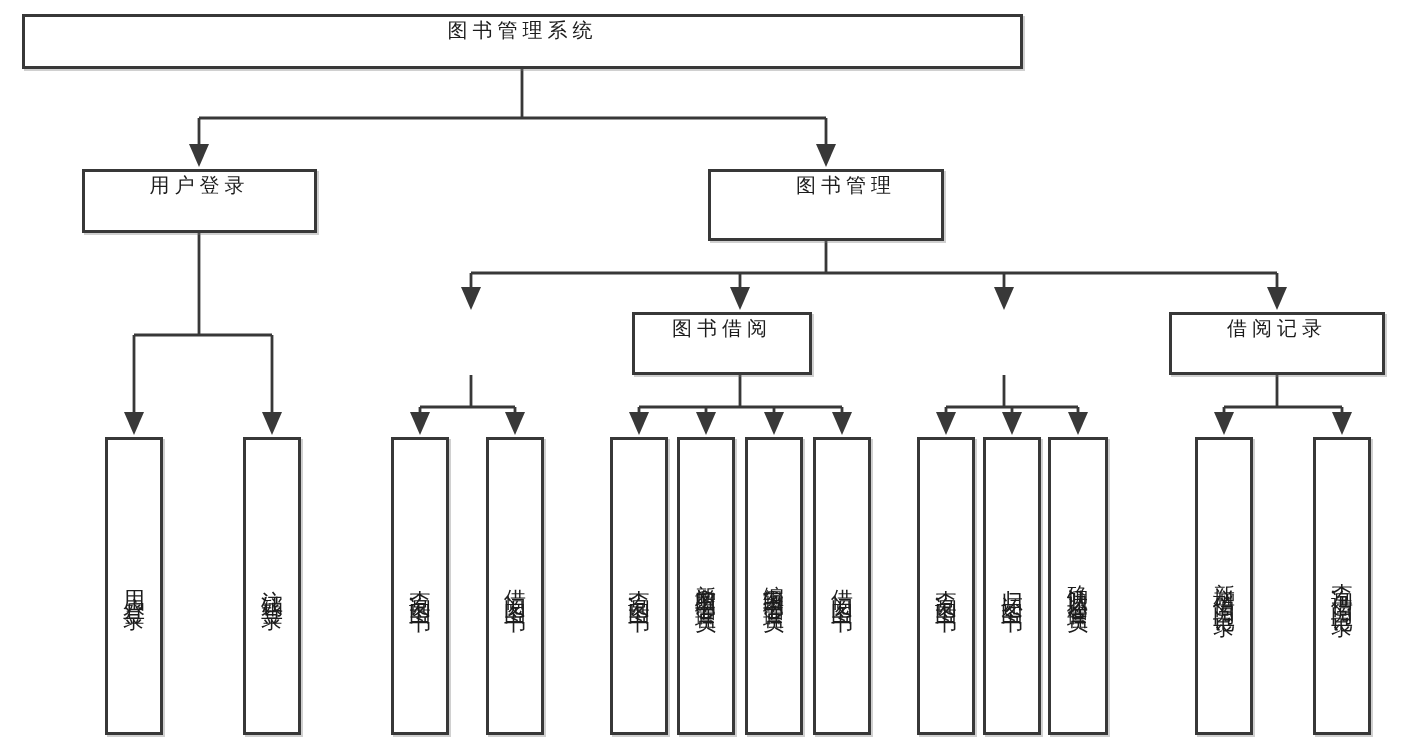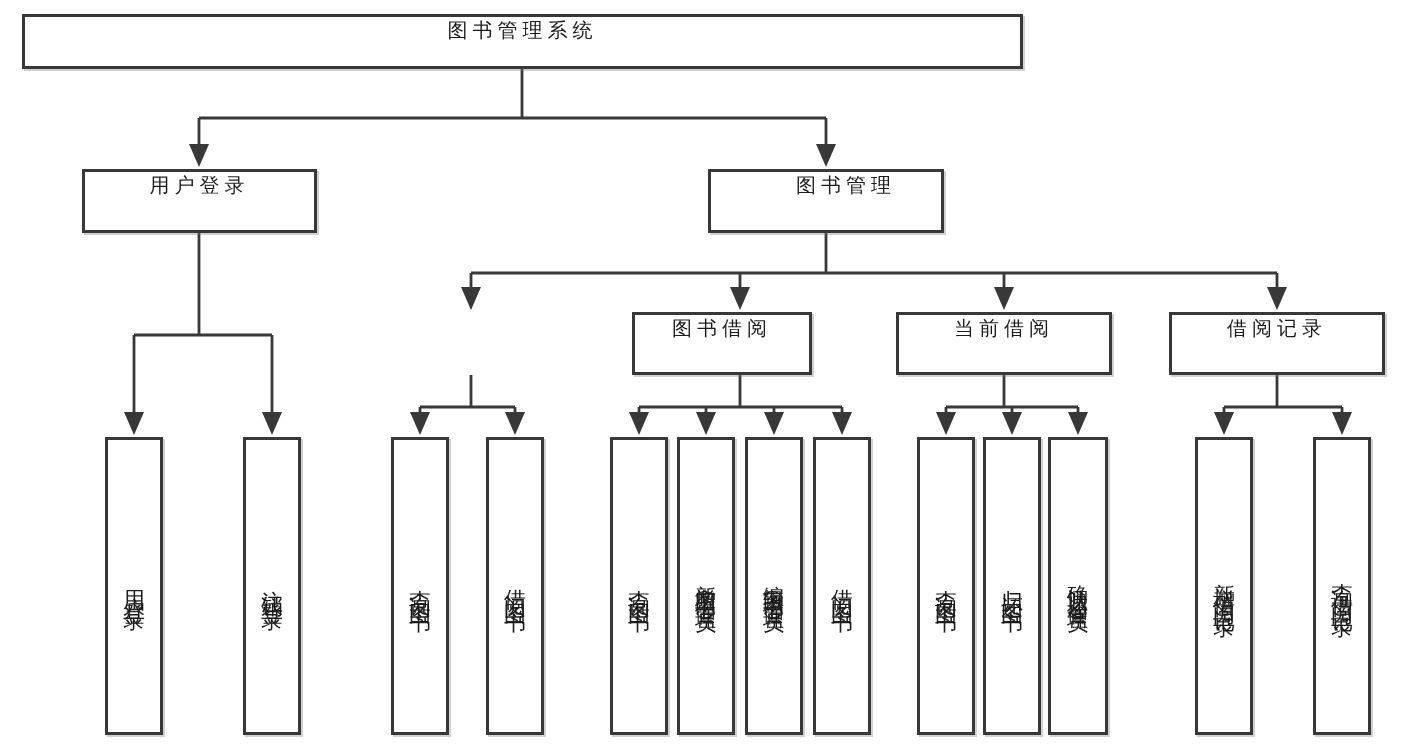--- a/index.html
+++ b/index.html
@@ -136,30 +136,27 @@
     </g>
   </svg>
 
   <div class="node" style="left:22px;top:14px;width:1001px;height:55px;">
     <span>图书管理系统</span>
   </div>
 
   <div class="node" style="left:82px;top:169px;width:235px;height:64px;">
     <span>用户登录</span>
   </div>
-  <div class="node" style="left:708px;top:169px;width:236px;height:64px;padding-left:40px;">
+  <div class="node" style="left:708px;top:169px;width:236px;height:72px;padding-left:40px;">
     <span>图书管理</span>
   </div>
 
   <div class="node" style="left:632px;top:312px;width:180px;height:63px;">
     <span>图书借阅</span>
   </div>
-  <div class="node" style="left:896px;top:312px;width:216px;height:63px;">
-    <span>当前借阅</span>
-  </div>
   <div class="node" style="left:1169px;top:312px;width:216px;height:63px;">
     <span>借阅记录</span>
   </div>
 
   <div class="leaf" style="left:105px;">
     <span class="vtext">用户登录</span>
   </div>
   <div class="leaf" style="left:243px;">
     <span class="vtext">注销登录</span>
   </div>

